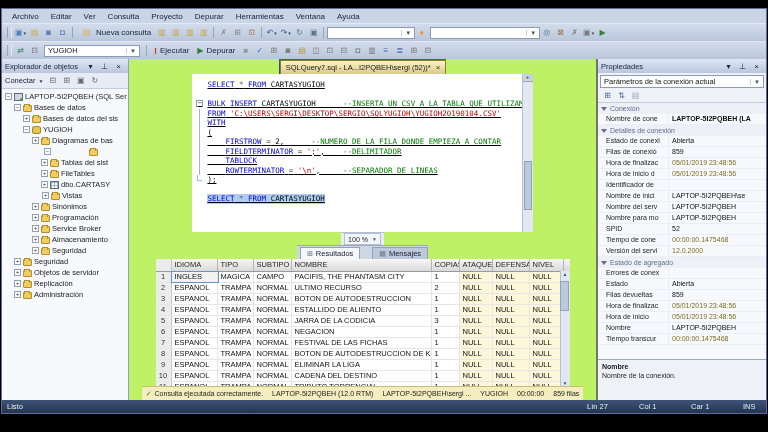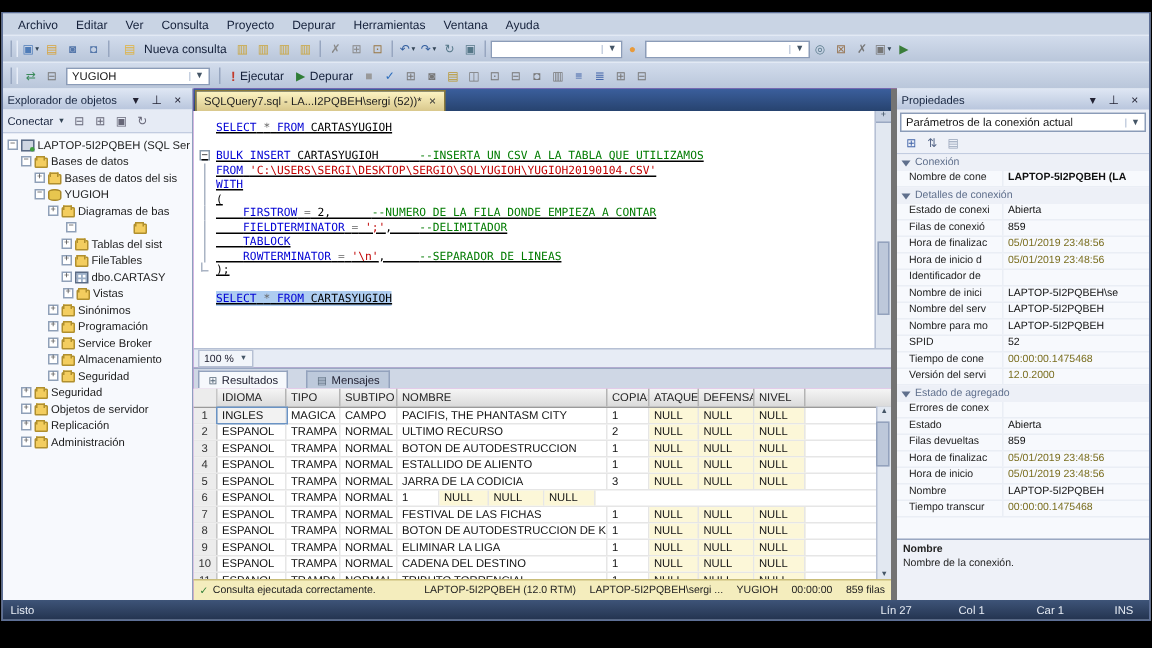--- a/index.html
+++ b/index.html
@@ -44,21 +44,21 @@
   .ico.folder{background:#f3cd5f;border:1px solid #b08f2e;border-radius:1px;height:7px;margin-top:1px;}
   .ico.folder::before{content:"";position:absolute;top:-2px;left:0;width:4px;height:2px;background:#f3cd5f;border:1px solid #b08f2e;border-bottom:none;}
   .ico.server{background:#cfd6e2;border:1px solid #5a6b85;}
   .ico.server::after{content:"";position:absolute;right:-1px;bottom:-1px;width:3px;height:3px;background:#3f9e3f;border-radius:50%;}
   .ico.db{background:#e7c64f;border:1px solid #a8882a;border-radius:4px/2px;}
   .ico.table{background:#fff;border:1px solid #5a6b85;
     background-image:linear-gradient(#9db0c8 1px,transparent 1px),linear-gradient(90deg,#9db0c8 1px,transparent 1px);
     background-size:3px 3px;}
 
   
-  .center{flex:1;display:flex;flex-direction:column;min-width:0;border-right:4px solid #737373;background:#a21caf;}
+  .center{flex:1;display:flex;flex-direction:column;min-width:0;border-right:2px solid #737373;background:#bef264;align-items:center;}
   .tabstrip{height:15px;background:linear-gradient(#3b5f9d,#27436f);display:flex;align-items:flex-end;padding-left:1px;flex:none;}
   .dtab{height:14px;background:linear-gradient(#fdf4c3,#dcc férfiak);background:linear-gradient(#fdf4c3,#d9c88c);
         border:1px solid #8a7a3a;border-bottom:none;display:flex;align-items:center;font-size:7.5px;
         padding:0 5px;color:#1d1d1d;gap:5px;box-sizing:border-box;}
   .dtab .tclose{font-size:8px;color:#333;}
   .editor{flex:1;position:relative;overflow:hidden;background:#fff;padding-top:6px;min-height:0;}
   .cline{display:flex;height:9.5px;font-family:"DejaVu Sans Mono",monospace;font-size:7.5px;line-height:9.5px;white-space:pre;text-decoration:underline;}
   .gut{width:15px;flex:none;display:flex;align-items:center;justify-content:center;}
   .foldbox{width:7px;height:7px;box-sizing:border-box;border:1px solid #8899aa;background:#fff;
            font-size:7px;line-height:4px;text-align:center;color:#333;}
@@ -466,20 +466,21 @@
               <span class="gc c5 nullbg">NULL</span>
               <span class="gc c6 nullbg">NULL</span>
               <span class="gc c7 nullbg">NULL</span>
               <span class="gc gfill"></span>
             </div>
             <div class="grow">
               <span class="gc rn">6</span>
               <span class="gc c0">ESPANOL</span>
               <span class="gc c1">TRAMPA</span>
               <span class="gc c2">NORMAL</span>
+              <span class="gc c3">NEGACION</span>
               <span class="gc c4">1</span>
               <span class="gc c5 nullbg">NULL</span>
               <span class="gc c6 nullbg">NULL</span>
               <span class="gc c7 nullbg">NULL</span>
               <span class="gc gfill"></span>
             </div>
             <div class="grow">
               <span class="gc rn">7</span>
               <span class="gc c0">ESPANOL</span>
               <span class="gc c1">TRAMPA</span>

